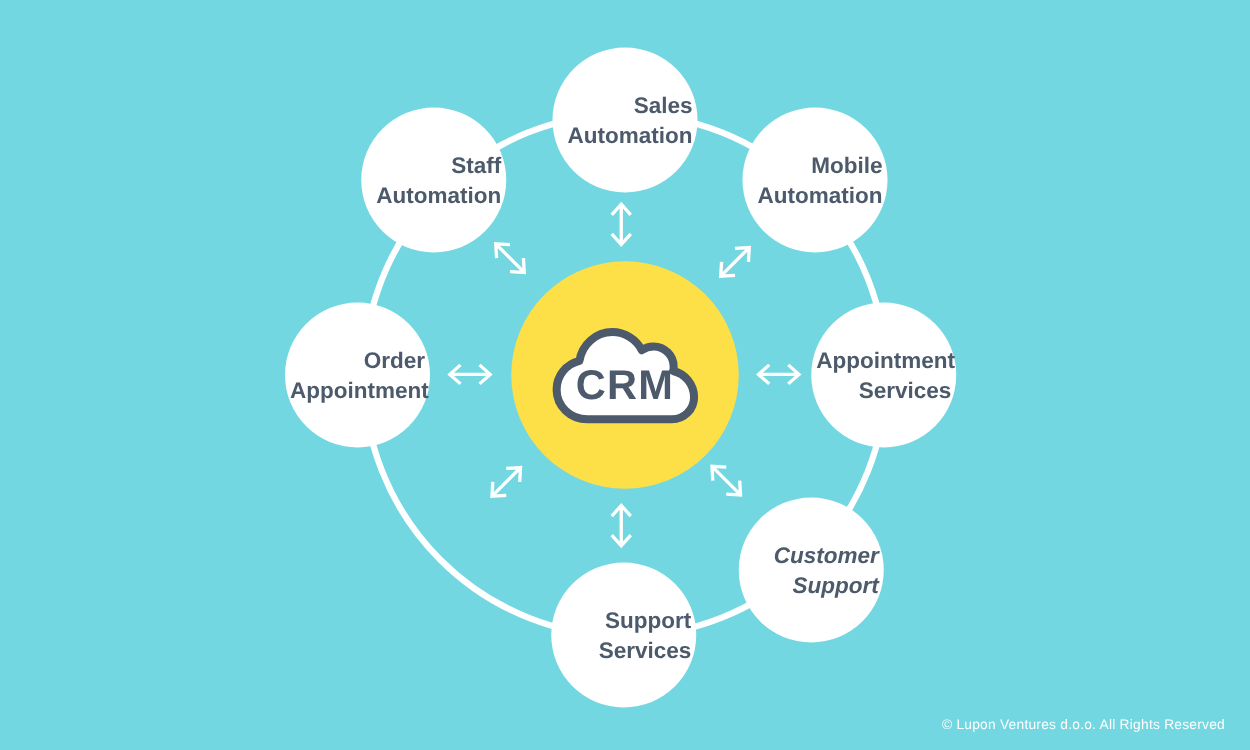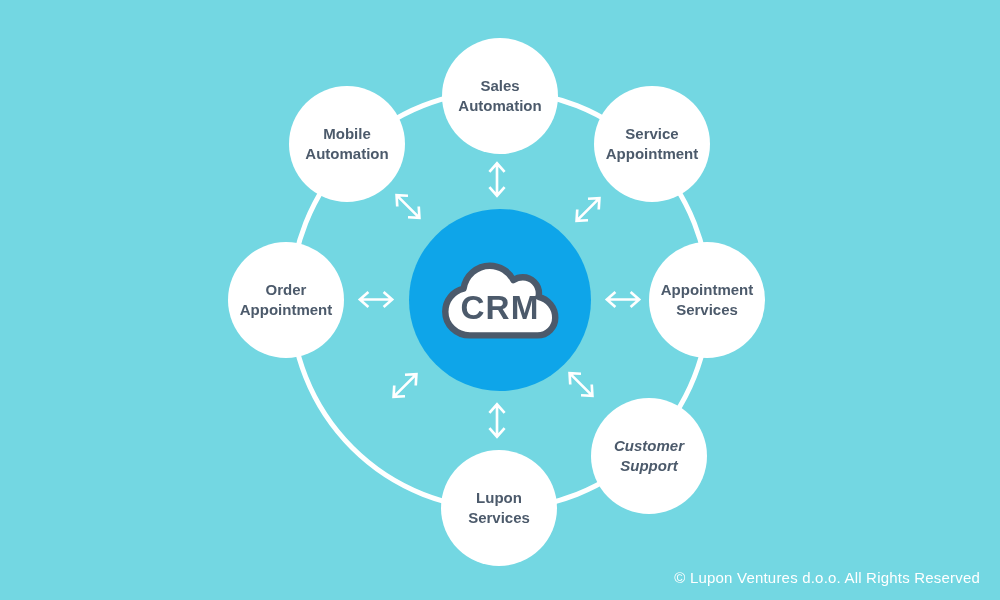--- a/index.html
+++ b/index.html
@@ -28,40 +28,40 @@
     height: 116px;
     background: #FFFFFF;
     border-radius: 50%;
     display: flex;
     align-items: center;
     justify-content: center;
     z-index: 2;
   }
   .node-label {
     width: 108px;
-    text-align: center;
-    font-size: 15px;
+    text-align: right;
+    font-size: 18px;
     font-weight: 700;
     line-height: 1.35;
     color: #4C5A6B;
   }
   .node-top          { left: 442px; top: 38px;  }
   .node-top-right    { left: 594px; top: 86px;  }
   .node-right        { left: 649px; top: 242px; }
   .node-bottom-right { left: 591px; top: 398px; font-style: italic; }
   .node-bottom       { left: 441px; top: 450px; }
   .node-bottom-left  { left: 287px; top: 396px; }
   .node-left         { left: 228px; top: 242px; }
   .node-top-left     { left: 289px; top: 86px;  }
 
   .center-node {
     position: absolute;
     left: 409px; top: 209px;
     width: 182px; height: 182px;
-    background: #0ea5e9;
+    background: #fde047;
     border-radius: 50%;
     display: flex;
     align-items: center;
     justify-content: center;
     z-index: 3;
   }
   .cloud-svg { display: block; }
 
   .arrow {
     position: absolute;
@@ -76,55 +76,55 @@
   .arrow-right        { left: 604px; top: 290px; }
   .arrow-top-left     { left: 389px; top: 197px; transform: rotate(45deg); }
   .arrow-top-right    { left: 569px; top: 200px; transform: rotate(-45deg); }
   .arrow-bottom-left  { left: 386px; top: 376px; transform: rotate(-45deg); }
   .arrow-bottom-right { left: 562px; top: 375px; transform: rotate(45deg); }
 
   .copyright {
     position: absolute;
     right: 20px;
     bottom: 14px;
-    font-size: 15px;
+    font-size: 11px;
     color: #FFFFFF;
     letter-spacing: 0.2px;
     z-index: 2;
   }
 </style>
 </head>
 <body>
 
 <div class="stage">
 
   <svg class="ring-svg" viewBox="0 0 1000 600" aria-hidden="true">
     <circle cx="500" cy="300" r="209" fill="none" stroke="#FFFFFF" stroke-width="5"></circle>
   </svg>
 
   <div class="node node-top">
     <div class="node-label">Sales Automation</div>
   </div>
   <div class="node node-top-right">
-    <div class="node-label">Service Appointment</div>
+    <div class="node-label">Mobile Automation</div>
   </div>
   <div class="node node-right">
     <div class="node-label">Appointment Services</div>
   </div>
   <div class="node node-bottom-right">
     <div class="node-label">Customer Support</div>
   </div>
   <div class="node node-bottom">
-    <div class="node-label">Lupon Services</div>
+    <div class="node-label">Support Services</div>
   </div>
   <div class="node node-left">
     <div class="node-label">Order Appointment</div>
   </div>
   <div class="node node-top-left">
-    <div class="node-label">Mobile Automation</div>
+    <div class="node-label">Staff Automation</div>
   </div>
 
   <div class="arrow arrow-top">
     <svg viewBox="0 0 40 20">
         <path d="M3 10 L37 10 M12 2 L3 10 L12 18 M28 2 L37 10 L28 18" fill="none" stroke="#FFFFFF" stroke-width="2.8"></path>
       </svg>
   </div>
   <div class="arrow arrow-bottom">
     <svg viewBox="0 0 40 20">
         <path d="M3 10 L37 10 M12 2 L3 10 L12 18 M28 2 L37 10 L28 18" fill="none" stroke="#FFFFFF" stroke-width="2.8"></path>

